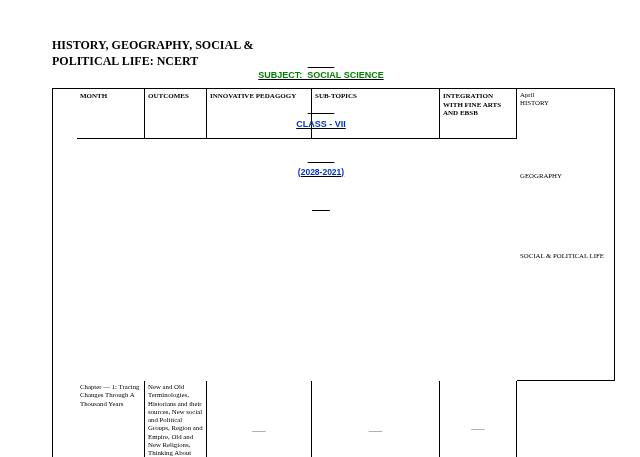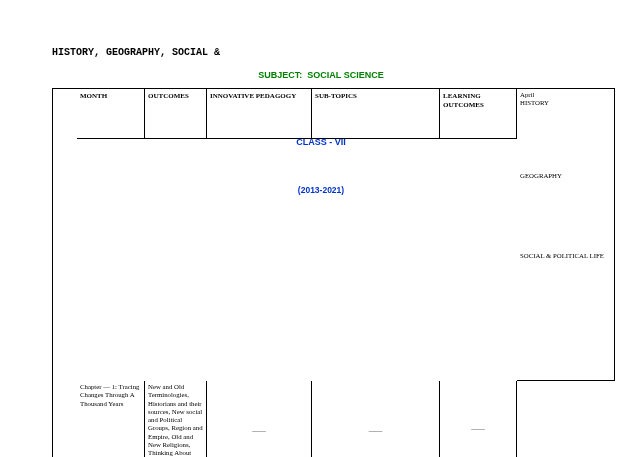--- a/index.html
+++ b/index.html
@@ -16,28 +16,29 @@
     margin:34px auto 0 52px;
   }
   
   .doc-top{position:relative;height:54px;}
   .center-title{
     position:absolute;left:0;right:0;top:0;
     text-align:center;
     font-family:"Liberation Sans", sans-serif;
     font-weight:bold;
     white-space:pre;
+    text-decoration:underline;
   }
   .subject-line{font-size:9px;color:#008000;}
-  .class-line{font-size:9px;color:#0033cc;margin-top:21px;}
+  .class-line{font-size:9px;color:#0033cc;margin-top:3px;}
   .year-line{font-size:8.5px;color:#0033cc;margin-top:2px;}
   .left-title{
-    position:absolute;left:0;top:12px;
-    font-family:Liberation Mono, monospace;
-    font-weight:bold;font-size:10px;line-height:1.32;
+    position:absolute;left:0;top:4px;
+    font-family:Liberation Serif, serif;
+    font-weight:bold;font-size:12px;line-height:1.32;
   }
   
   .tbl{
     display:grid;
     grid-template-columns:68px 62px 105px 128px 77px 98px;
     border-top:1px solid #000;
     border-left:1px solid #000;
     width:538px;
     padding-left:24px;
   }
@@ -66,34 +67,35 @@
 </style>
 </head>
 <body>
 
 <div class="sheet">
 
   <div class="doc-top">
     <div class="center-title">
       <div class="subject-line">SUBJECT:  SOCIAL SCIENCE</div>
       <div class="class-line">CLASS - VII</div>
-      <div class="year-line">(2013-2021)</div>
+      <div class="year-line">(2028-2021)</div>
     </div>
     <div class="left-title">
       <div>HISTORY, GEOGRAPHY, SOCIAL &amp;</div>
+      <div>POLITICAL LIFE: NCERT</div>
     </div>
   </div>
 
   <div class="tbl">
 
     <div class="cell head">MONTH</div>
     <div class="cell head">OUTCOMES</div>
     <div class="cell head">INNOVATIVE PEDAGOGY</div>
     <div class="cell head">SUB-TOPICS</div>
-    <div class="cell head">LEARNING OUTCOMES</div>
+    <div class="cell head">INTEGRATION WITH FINE ARTS AND EBSB</div>
 
     <div class="cell body">
       <div class="blk" style="top:2px;">
         <div>April</div>
         <div>HISTORY</div>
       </div>
       <div class="blk" style="top:83px;">GEOGRAPHY</div>
       <div class="blk" style="top:163px;">SOCIAL &amp; POLITICAL LIFE</div>
     </div>
 

